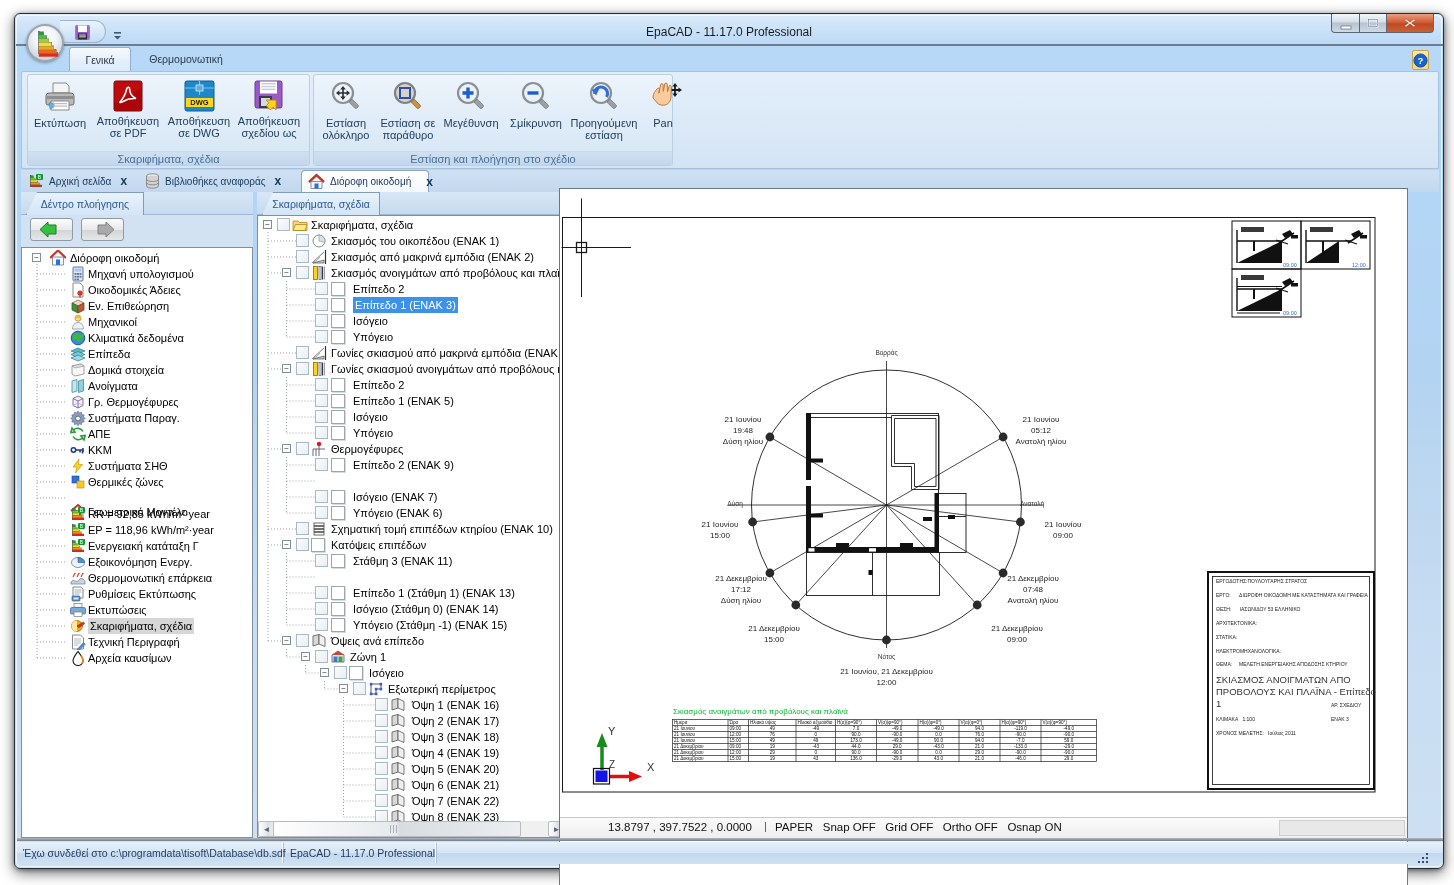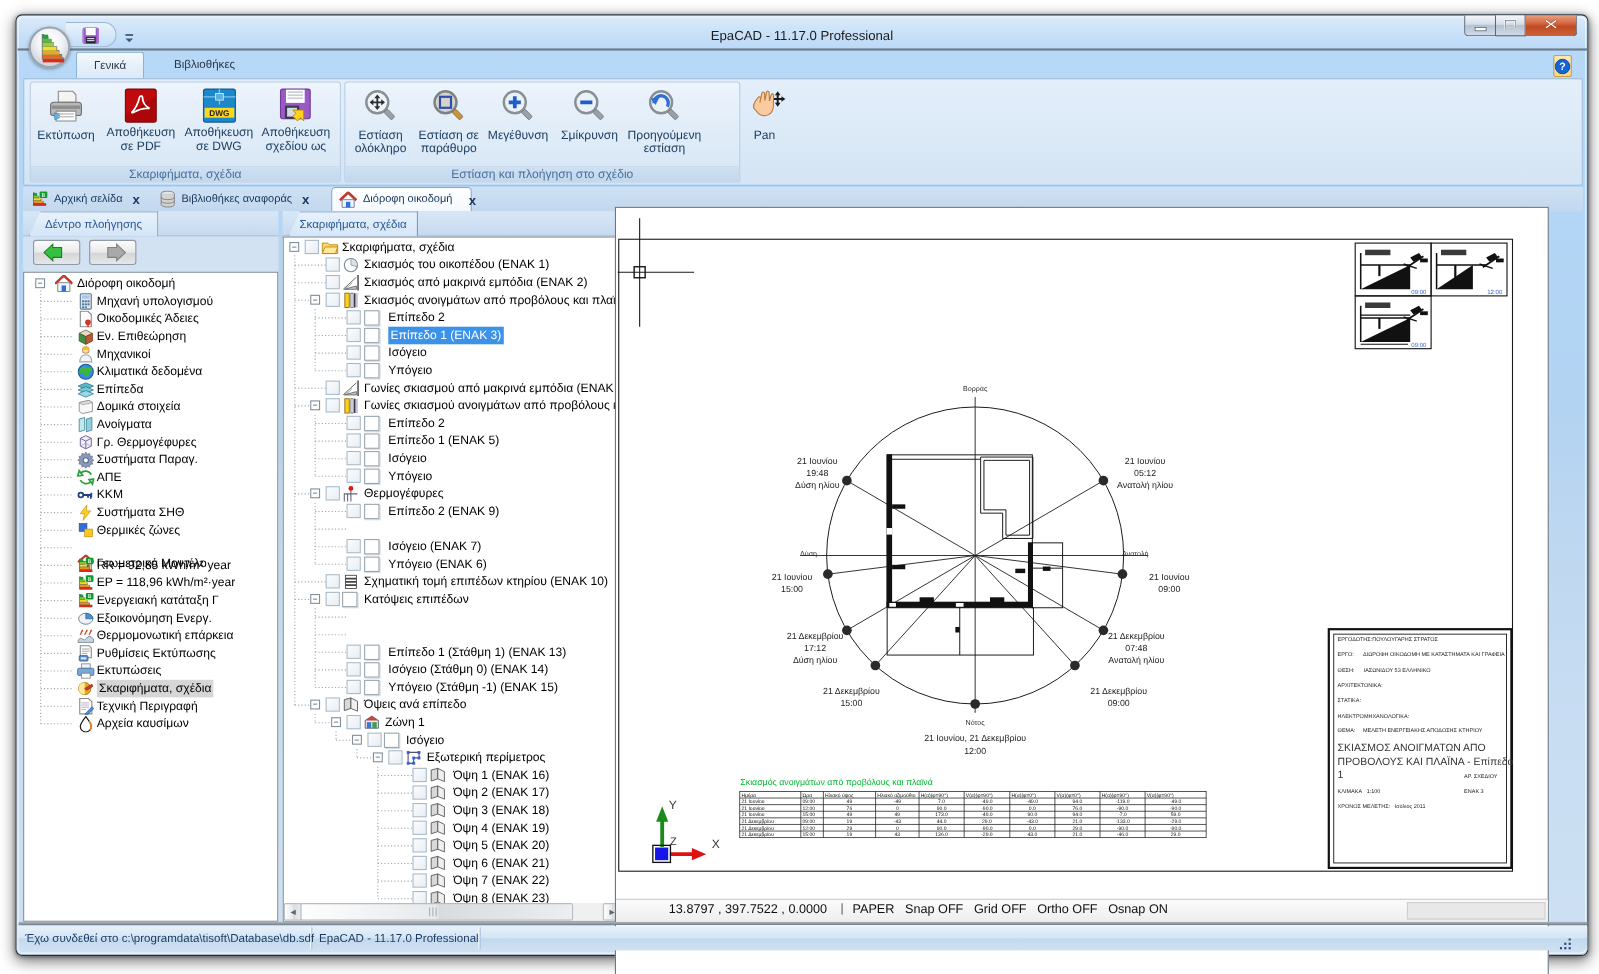--- a/index.html
+++ b/index.html
@@ -131,21 +131,21 @@
    <rect x="10.8" y="9.2" width="7.5" height="3.4" fill="#4fbf3f"></rect>
    <rect x="10.8" y="12.9" width="10" height="3.4" fill="#9ccf2f"></rect>
    <rect x="10.8" y="16.6" width="12.5" height="3.4" fill="#f2e02a"></rect>
    <rect x="10.8" y="20.3" width="15" height="3.4" fill="#eda427"></rect>
    <rect x="10.8" y="24" width="17.5" height="3.4" fill="#e06c1f"></rect>
    <rect x="10.8" y="27.7" width="19.5" height="3" fill="#d92b1e"></rect>
   </svg>
     </div>
  <div id="rtabs">
    <div id="rtab1">Γενικά</div>
-   <div id="rtab2">Βιβλιοθήκες</div>
+   <div id="rtab2">Θερμομονωτική</div>
  </div>
  <div id="helpbtn">
       <svg width="15" height="15" viewBox="0 0 17 17" style="position:absolute;left:0px;top:2px">
         <circle cx="8.5" cy="8.5" r="7.5" fill="#1464d2" stroke="#0b4a9e" stroke-width="1"></circle>
         <text x="8.5" y="12.5" font-size="11" font-weight="bold" fill="#fff" text-anchor="middle" font-family="Liberation Sans">?</text>
       </svg>
     </div>
  <div id="ribbon">
   <div class="rgroup" style="left:5px;width:283px;">
     <div class="rbtn" style="left:0px;width:64px;"><svg class="ric" width="34" height="34" viewBox="0 0 34 34">
@@ -204,21 +204,21 @@
       <circle cx="14" cy="13" r="10" fill="#eaf2f8" stroke="#8a8f94" stroke-width="2.2"></circle>
       <rect x="21.5" y="19.5" width="10" height="4.5" rx="1.5" transform="rotate(45 23 21)" fill="#9aa0a6" stroke="#6e757c" stroke-width=".7"></rect>
       <path d="M8.5 13 h11" stroke="#1f5ccc" stroke-width="3.4"></path>
     </svg>Σμίκρυνση</div>
     <div class="rbtn" style="left:250px;width:80px;"><svg class="ric" width="34" height="34" viewBox="0 0 34 34">
       <circle cx="14" cy="13" r="10" fill="#eaf2f8" stroke="#8a8f94" stroke-width="2.2"></circle>
       <rect x="21.5" y="19.5" width="10" height="4.5" rx="1.5" transform="rotate(45 23 21)" fill="#9aa0a6" stroke="#6e757c" stroke-width=".7"></rect>
       <path d="M19.5 17 a6.5 6.5 0 1 0 -12 -3.2" fill="none" stroke="#2f6fd6" stroke-width="3"></path>
       <path d="M4.5 9.5 l4.5 6 l3.5 -7 z" fill="#2f6fd6"></path>
     </svg>Προηγούμενη<br>εστίαση</div>
-    <div class="rbtn" style="left:334px;width:30px;margin-left:32px;"><svg class="ric" width="36" height="34" viewBox="0 0 36 34">
+    <div class="rbtn" style="left:334px;width:30px;"><svg class="ric" width="36" height="34" viewBox="0 0 36 34">
       <path d="M27 3 l2.6 3.6 h-5.2 Z M27 17 l2.6 -3.6 h-5.2 Z M20 10 l3.6 -2.6 v5.2 Z M34 10 l-3.6 -2.6 v5.2 Z" fill="#1a1a1a"></path>
       <path d="M27 5.5 v9 M22.5 10 h9" stroke="#1a1a1a" stroke-width="1.8"></path>
       <path d="M5 18 c0-2.5 .8-5 2-6.5 l2.2-2.8 c1-1.2 2.6-.5 2.3 1 l-.7 3.5 l1.8-8.5 c.3-1.5 2.4-1.4 2.5 .2 l.2 6.5 l1.5-7.5 c.3-1.5 2.3-1.3 2.4 .3 l.3 7.5 l1.6-5.5 c.4-1.4 2.2-1.1 2.2 .5 l-.3 10.5 c-.1 4-3 8-7.5 8 c-4 0-6.3-1.5-7.8-4.2 Z" fill="#fbcb9e" stroke="#b97a3e" stroke-width="1"></path>
     </svg>Pan</div>
     <div class="rglabel">Εστίαση και πλοήγηση στο σχέδιο</div>
   </div>
  </div>
  <div id="docstrip">
    <div class="dtab" style="left:1px;">
      <svg width="16" height="16" viewBox="0 0 16 16">
@@ -795,20 +795,25 @@
           <svg class="ticon" style="left:53px;top:0">
             <use href="#ic-section"></use>
           </svg>
           <span class="abs " style="left:73px">Σχηματική τομή επιπέδων κτηρίου (ΕΝΑΚ 10)</span>
         </div>
 <div class="trow" style="top:321px;left:0;width:520px">
           <span class="texp" style="left:24px;top:3px">−</span>
           <span class="tchk" style="left:38px;top:1px"></span>
           <span class="tbox" style="left:53px;top:1px"></span>
           <span class="abs " style="left:73px">Κατόψεις επιπέδων</span>
+        </div>
+<div class="trow" style="top:337px;left:0;width:520px">
+          <span class="tchk" style="left:57px;top:1px"></span>
+          <span class="tbox" style="left:73px;top:1px"></span>
+          <span class="abs " style="left:95px">Στάθμη 3 (ΕΝΑΚ 11)</span>
         </div>
 <div class="trow" style="top:369px;left:0;width:520px">
           <span class="tchk" style="left:57px;top:1px"></span>
           <span class="tbox" style="left:73px;top:1px"></span>
           <span class="abs " style="left:95px">Επίπεδο 1 (Στάθμη 1) (ΕΝΑΚ 13)</span>
         </div>
 <div class="trow" style="top:385px;left:0;width:520px">
           <span class="tchk" style="left:57px;top:1px"></span>
           <span class="tbox" style="left:73px;top:1px"></span>
           <span class="abs " style="left:95px">Ισόγειο (Στάθμη 0) (ΕΝΑΚ 14)</span>

